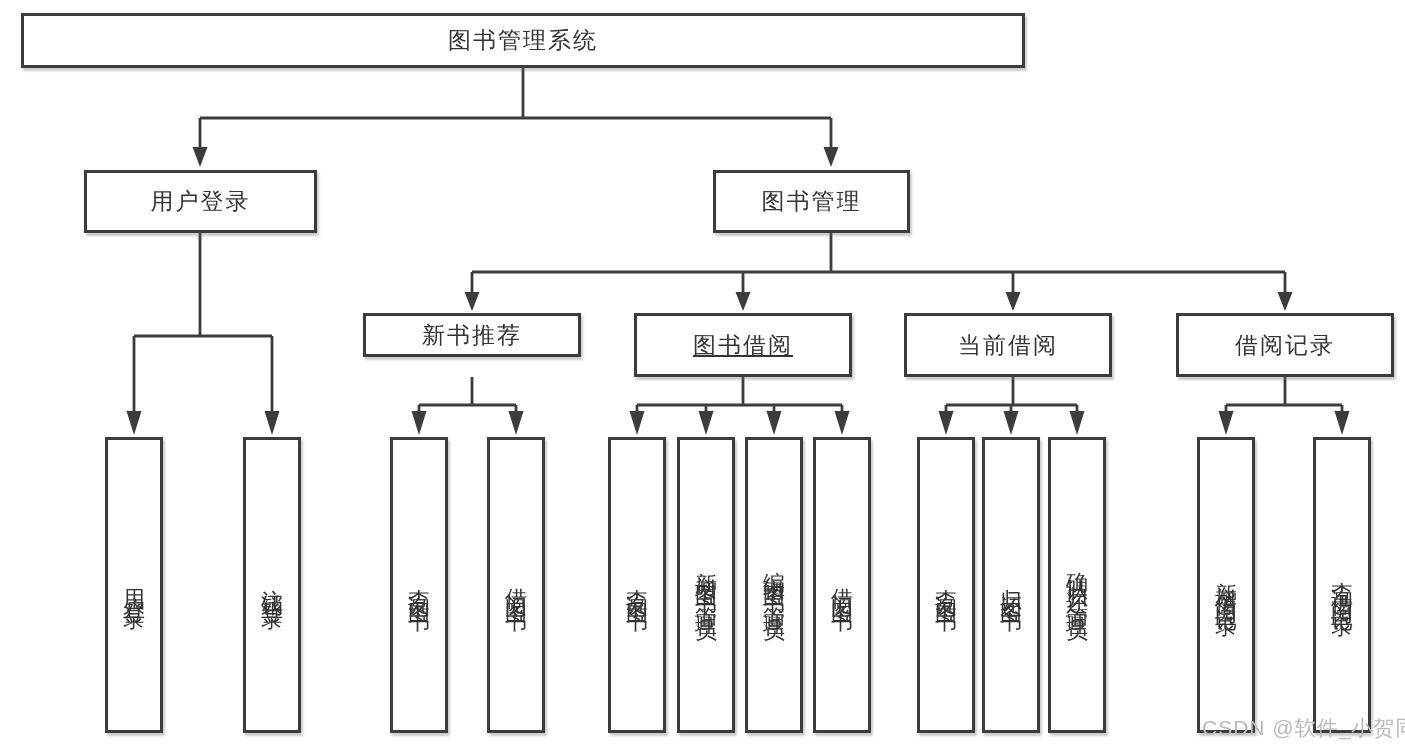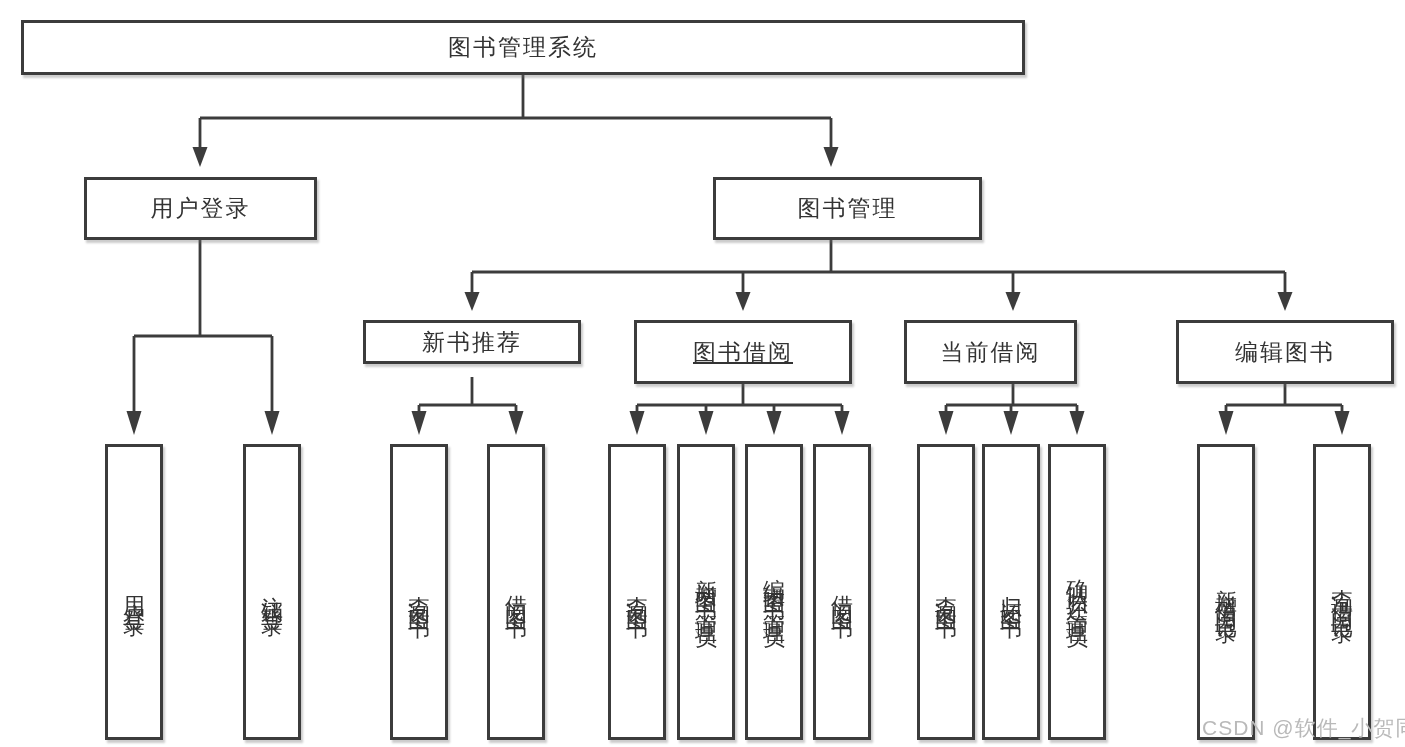--- a/index.html
+++ b/index.html
@@ -32,36 +32,35 @@
     border: 3px solid #3c3c3c;
     background: #ffffff;
     display: flex;
     align-items: center;
     justify-content: center;
     color: #333333;
     font-size: 23px;
     letter-spacing: 2px;
     z-index: 2;
     box-shadow: 2px 3px 2px rgba(110,110,110,0.35);
-    margin-top: 7px;
   }
   .vnode {
     writing-mode: vertical-rl;
     text-orientation: mixed;
     letter-spacing: 7px;
     font-size: 22px;
     line-height: 1;
   }
   
   .n-root   { left: 21px;   top: 13px;  width: 1004px; height: 55px; }
   .n-login  { left: 84px;   top: 170px; width: 233px;  height: 63px; }
-  .n-mgmt   { left: 713px;  top: 170px; width: 269px;  height: 63px; }
+  .n-mgmt   { left: 713px;  top: 170px; width: 197px;  height: 63px; }
   .n-l3a    { left: 363px;  top: 313px; width: 218px;  height: 44px; }
   .n-l3b    { left: 634px;  top: 313px; width: 218px;  height: 64px; text-decoration: underline; }
-  .n-l3c    { left: 904px;  top: 313px; width: 173px;  height: 64px; }
+  .n-l3c    { left: 904px;  top: 313px; width: 208px;  height: 64px; }
   .n-l3d    { left: 1176px; top: 313px; width: 218px;  height: 64px; }
   .leaf     { top: 437px; width: 58px; height: 296px; }
   .lf1  { left: 105px; }
   .lf2  { left: 243px; }
   .lf3  { left: 390px; }
   .lf4  { left: 487px; }
   .lf5  { left: 608px; }
   .lf6  { left: 677px; }
   .lf7  { left: 745px; }
   .lf8  { left: 813px; }
@@ -130,21 +129,21 @@
   </svg>
 
   <div class="node n-root">图书管理系统</div>
 
   <div class="node n-login">用户登录</div>
   <div class="node n-mgmt">图书管理</div>
 
   <div class="node n-l3a">新书推荐</div>
   <div class="node n-l3b">图书借阅</div>
   <div class="node n-l3c">当前借阅</div>
-  <div class="node n-l3d">编辑图书</div>
+  <div class="node n-l3d">借阅记录</div>
 
   <div class="node vnode leaf lf1">用户登录</div>
   <div class="node vnode leaf lf2">注销登录</div>
 
   <div class="node vnode leaf lf3">查询图书</div>
   <div class="node vnode leaf lf4">借阅图书</div>
 
   <div class="node vnode leaf lf5">查询图书</div>
   <div class="node vnode leaf lf6">新增图书（管理员）</div>
   <div class="node vnode leaf lf7">编辑图书（管理员）</div>

